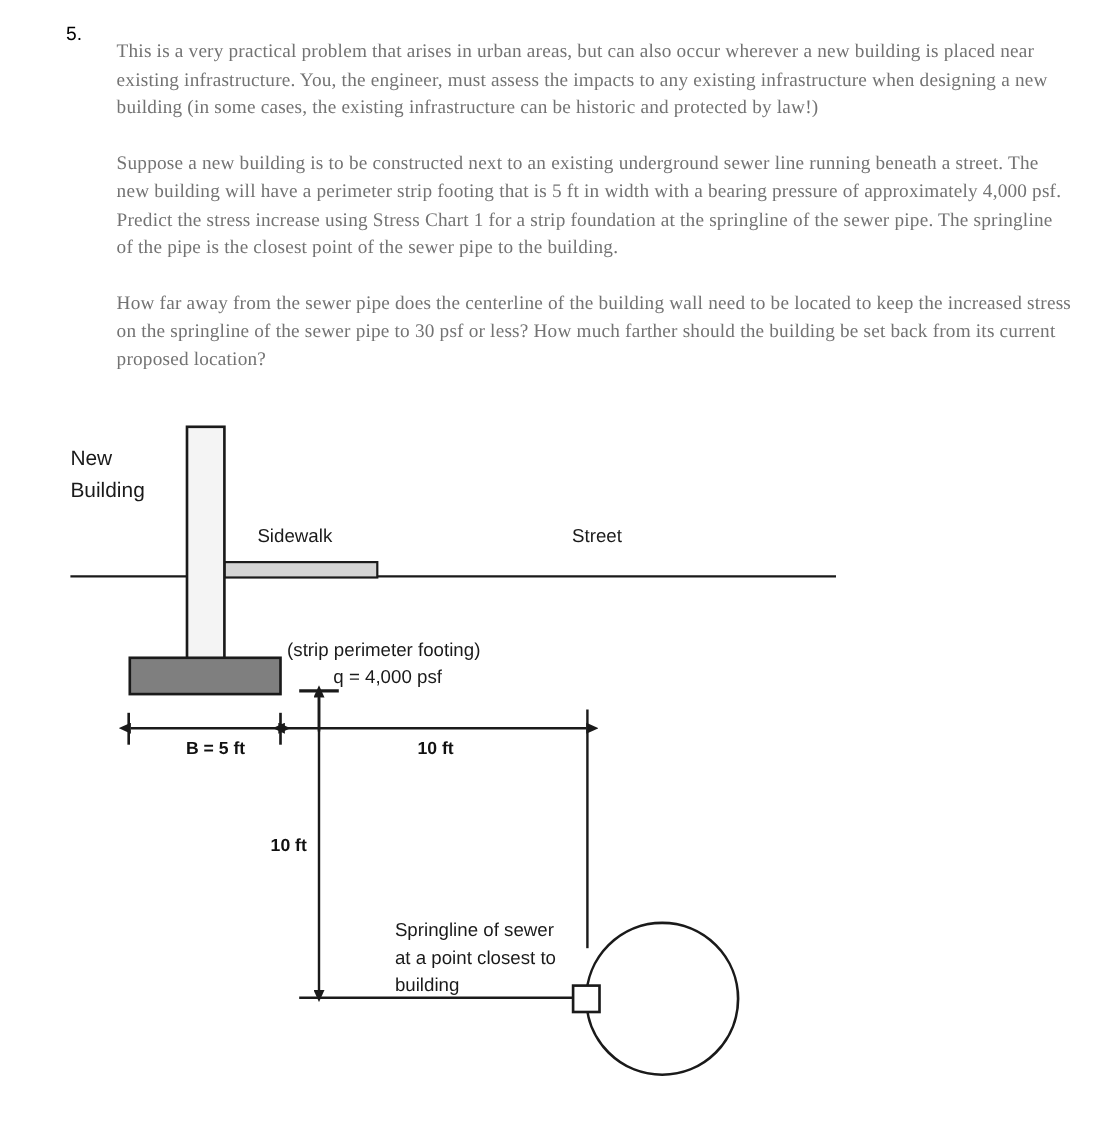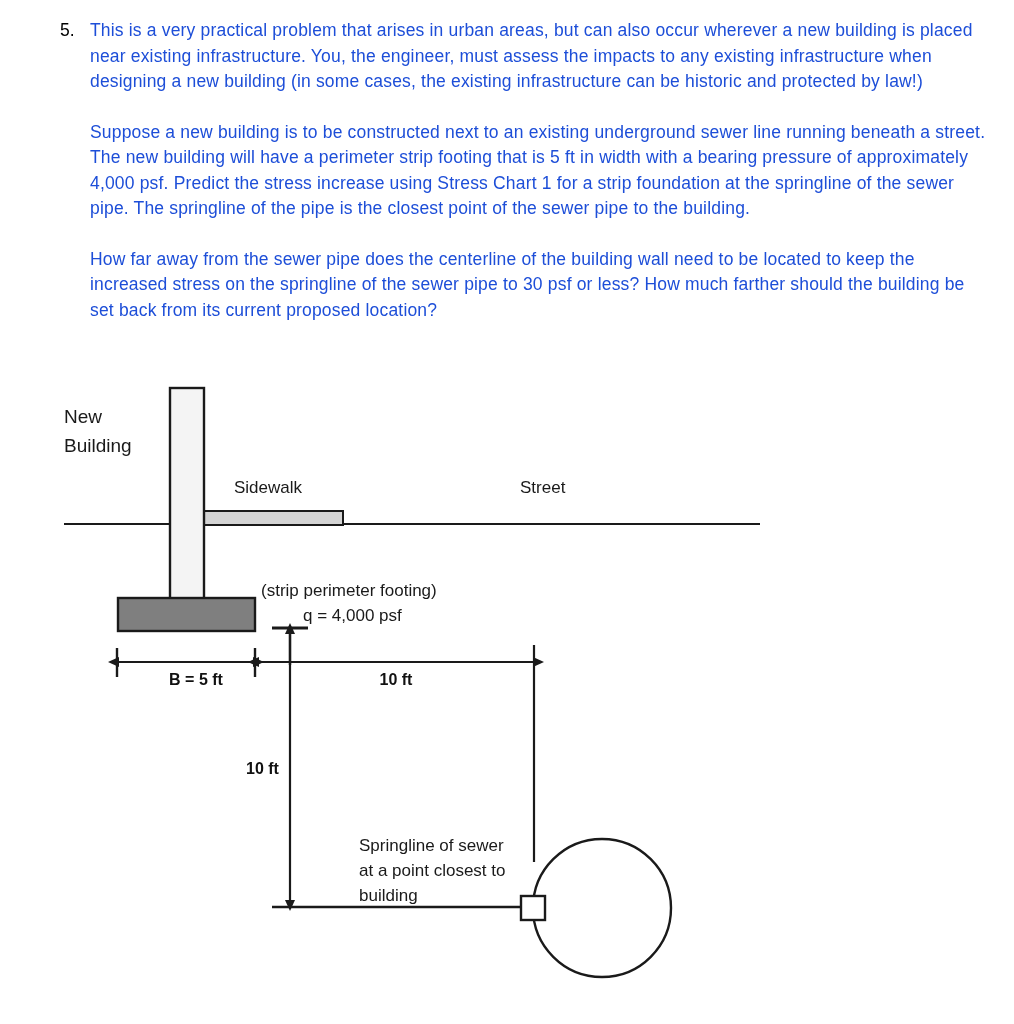--- a/index.html
+++ b/index.html
@@ -34,23 +34,24 @@
     font-size: 17.5px;
     line-height: 25.5px;
     color: #000;
   }
   .q-body {
     flex: 1 1 auto;
   }
   .q-para {
     font-size: 17.5px;
     line-height: 25.5px;
-    color: #1d4ed8;
-    margin: 0;
+    color: #737373;
+    margin: 16px;
     letter-spacing: 0.01em;
+    font-family: Liberation Serif, serif;
   }
   .q-para + .q-para {
     margin-top: 25px;
   }
 
   
   #diagram {
     position: absolute;
     left: 0;
     top: 370px;

